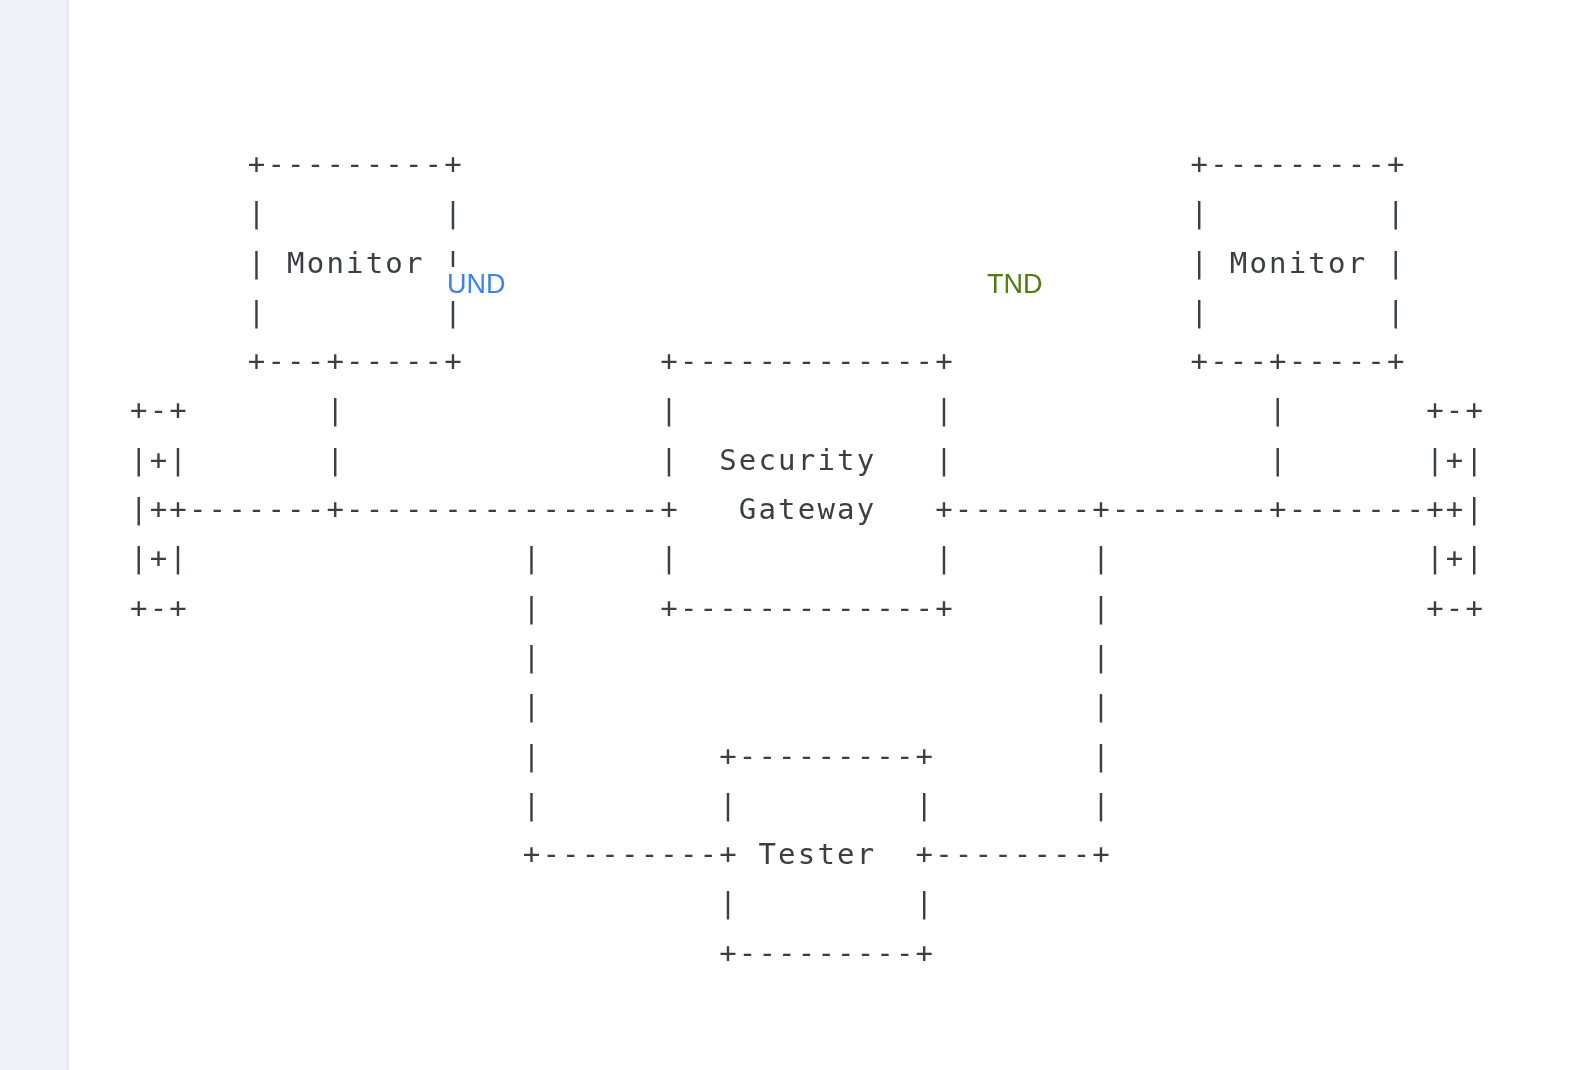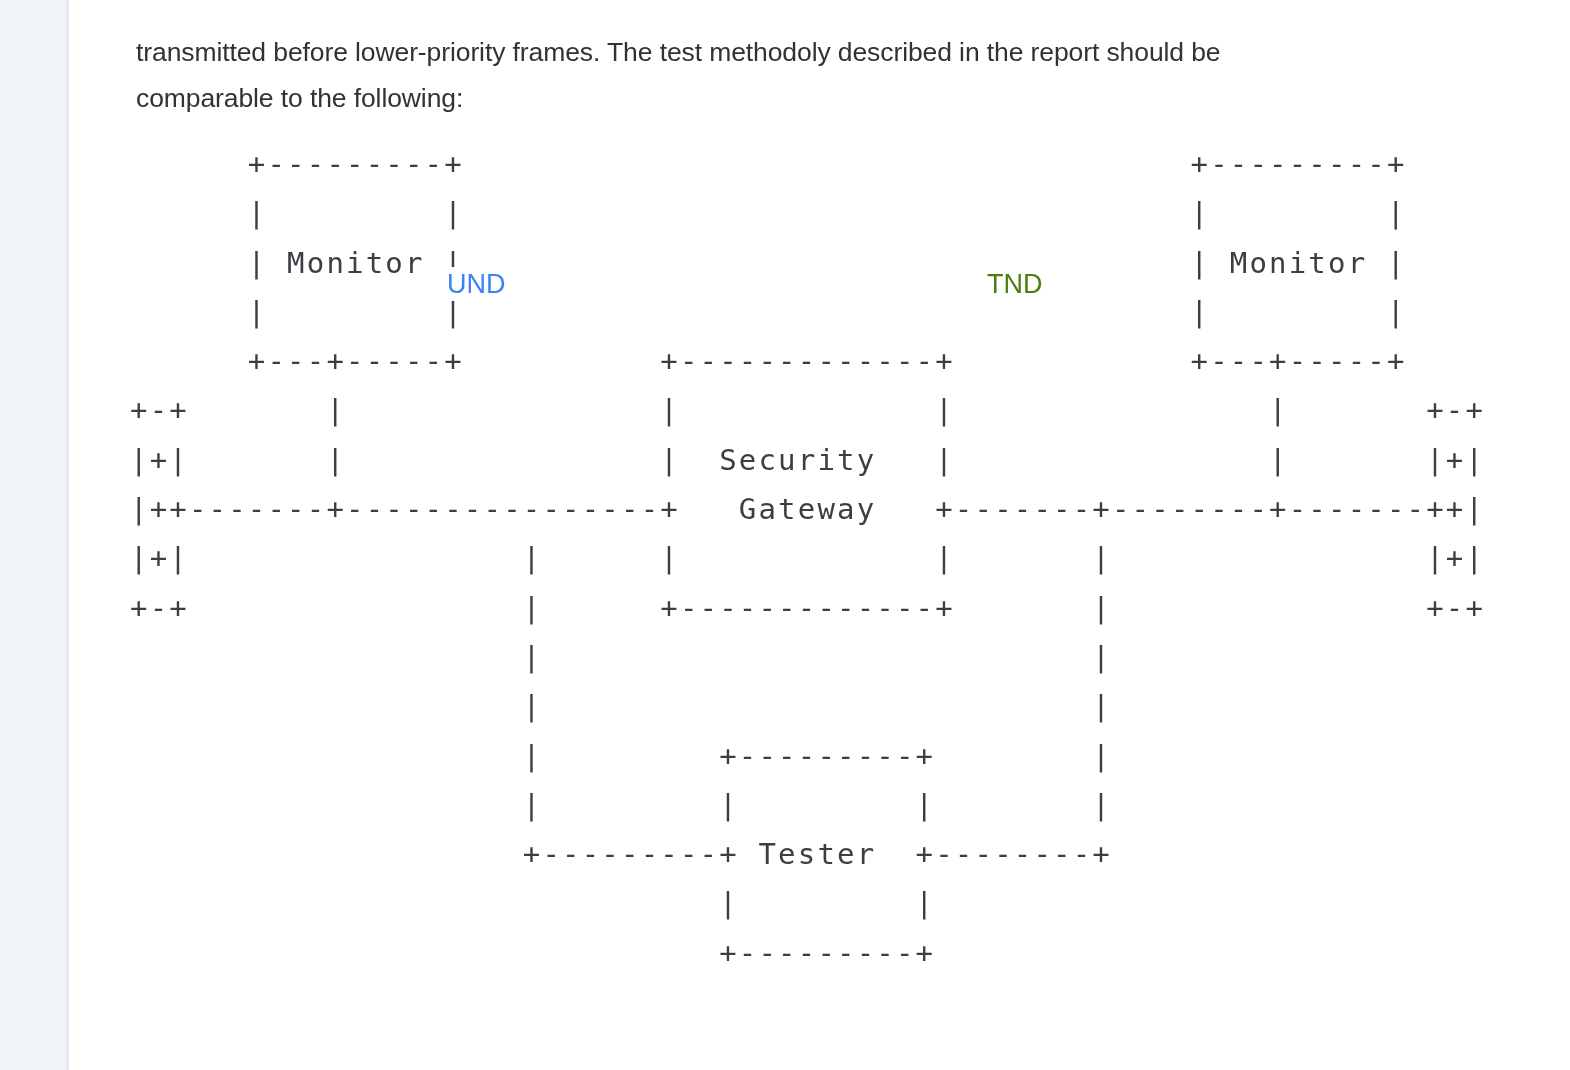--- a/index.html
+++ b/index.html
@@ -72,22 +72,20 @@
   #label-und { left: 369px; top: 267px; }
   #label-tnd { left: 909px; top: 267px; }
 </style>
 </head>
 <body style="background: rgb(255, 255, 255);">
 
 <div id="left-rail" style="background: rgb(240, 243, 248); border-right-color: rgb(231, 234, 240);"></div>
 
 <div id="content">
 
-  <p id="body-text" style="color: rgb(47, 51, 55);">transmitted before lower-priority frames. The test methodoly described in the report should be
-comparable to the following:</p>
 
   <pre id="ascii-diagram" style="color: rgb(59, 63, 67);">      +---------+                                     +---------+
       |         |                                     |         |
       | Monitor |                                     | Monitor |
       |         |                                     |         |
       +---+-----+          +-------------+            +---+-----+
 +-+       |                |             |                |       +-+
 |+|       |                |  Security   |                |       |+|
 |++-------+----------------+   Gateway   +-------+--------+-------++|
 |+|                 |      |             |       |                |+|

